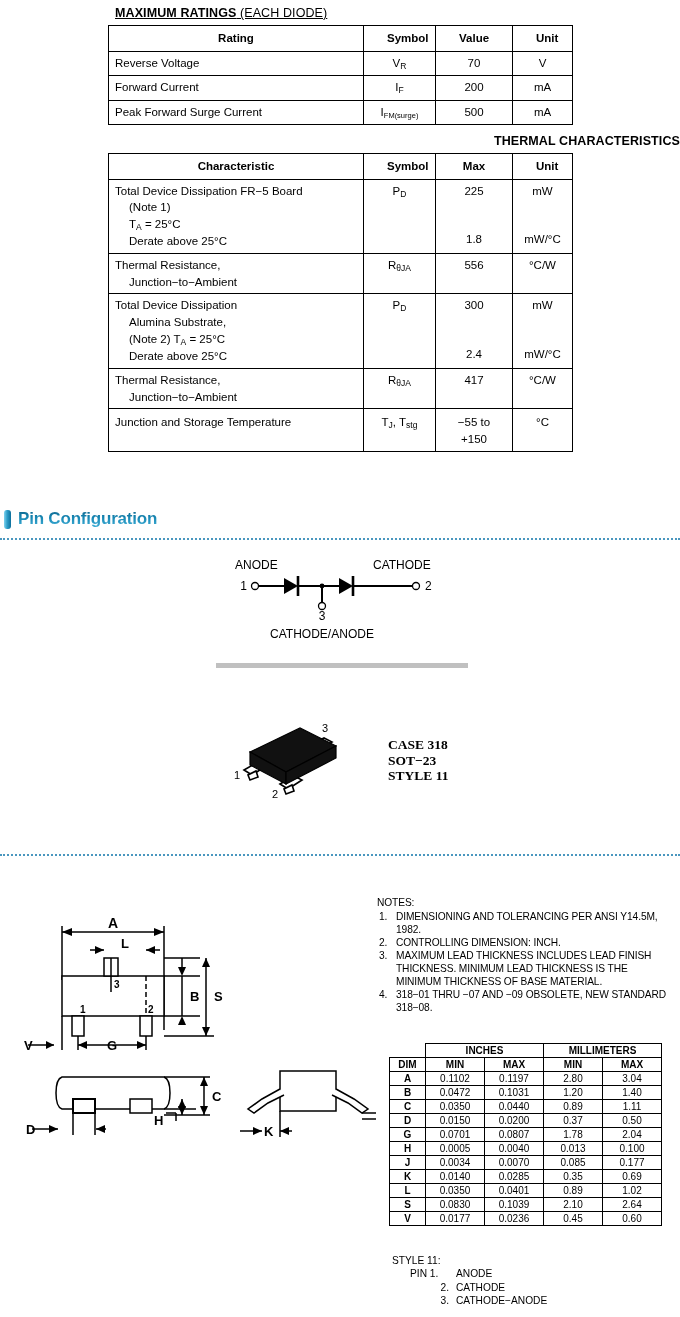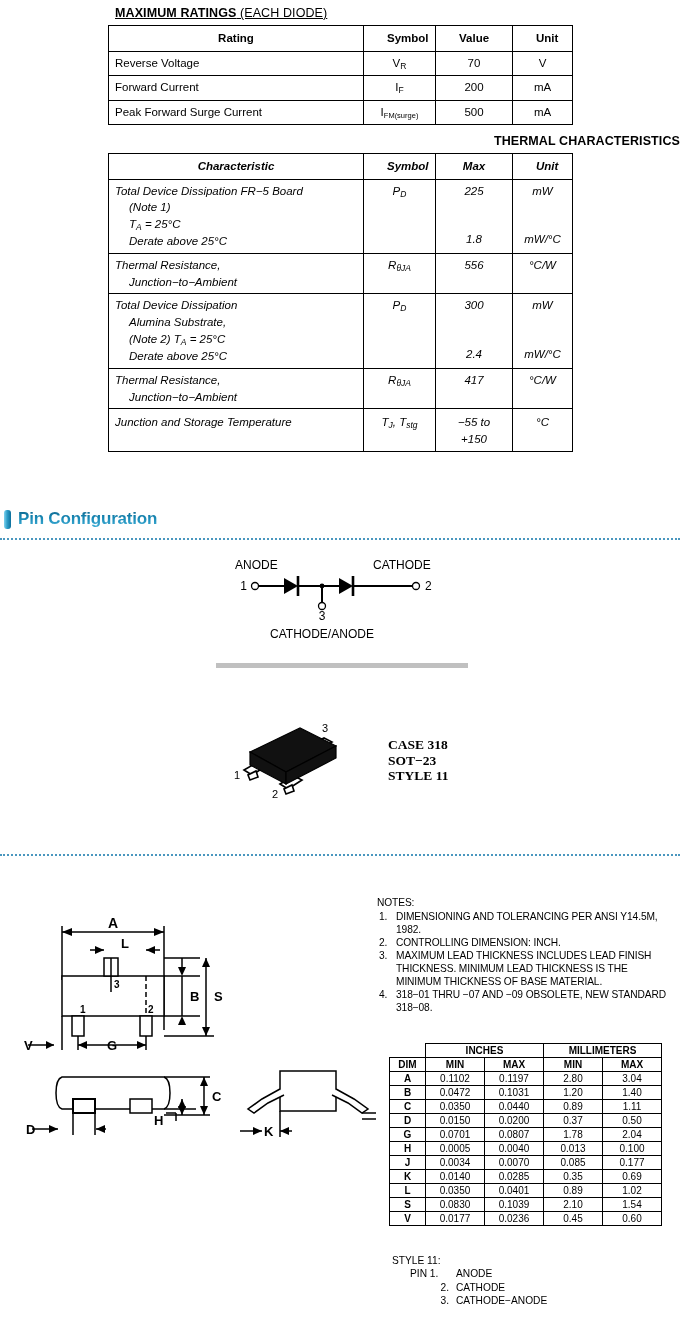--- a/index.html
+++ b/index.html
@@ -177,21 +177,21 @@
         <td class="c">500</td>
         <td class="c">mA</td>
       </tr>
     </tbody>
   </table>
 </div>
 
 <div style="position:absolute; left:0; top:134px; width:680px;">
   <div class="sec-title" style="text-align:right;">THERMAL CHARACTERISTICS</div>
 
-  <table class="spec" style="margin-top:5px;font-style:italic;">
+  <table class="spec" style="margin-top:5px;">
     <colgroup>
         <col style="width:255px">
         <col style="width:72px">
         <col style="width:77px">
         <col style="width:60px">
       </colgroup>
     <thead>
       <tr>
         <th>Characteristic</th>
         <th>Symbol</th>
@@ -565,21 +565,21 @@
           <td>0.0350</td>
           <td>0.0401</td>
           <td>0.89</td>
           <td>1.02</td>
         </tr>
         <tr>
           <td class="dimcol">S</td>
           <td>0.0830</td>
           <td>0.1039</td>
           <td>2.10</td>
-          <td>1.54</td>
+          <td>2.64</td>
         </tr>
         <tr>
           <td class="dimcol">V</td>
           <td>0.0177</td>
           <td>0.0236</td>
           <td>0.45</td>
           <td>0.60</td>
         </tr>
       </tbody>
   </table>

